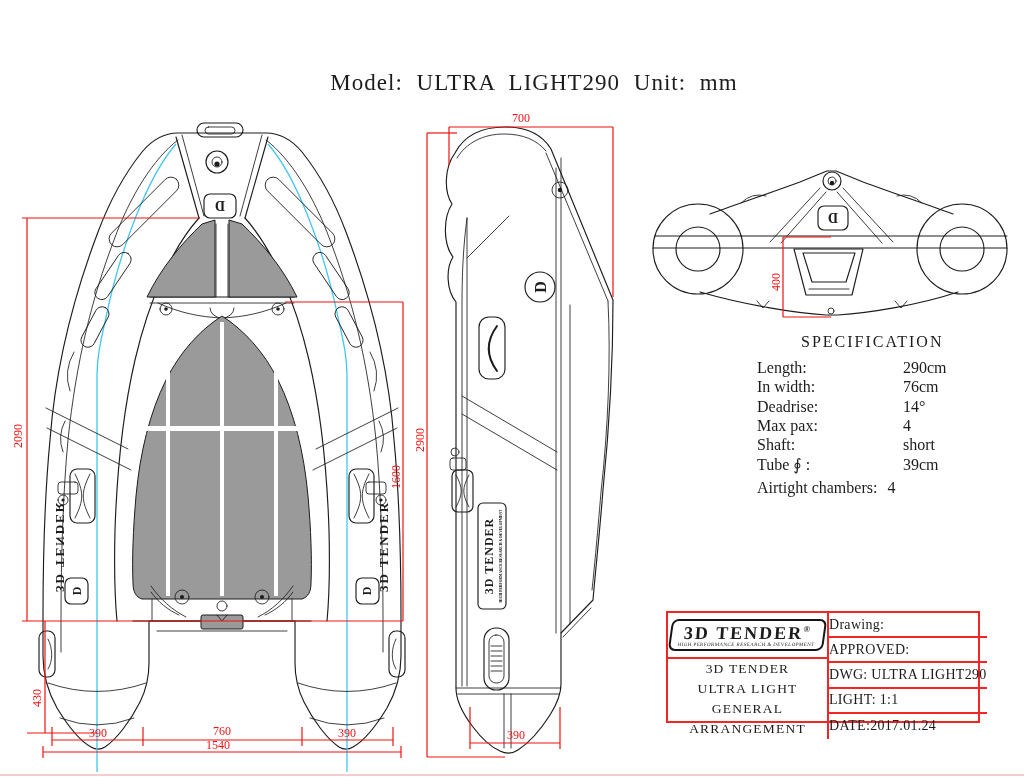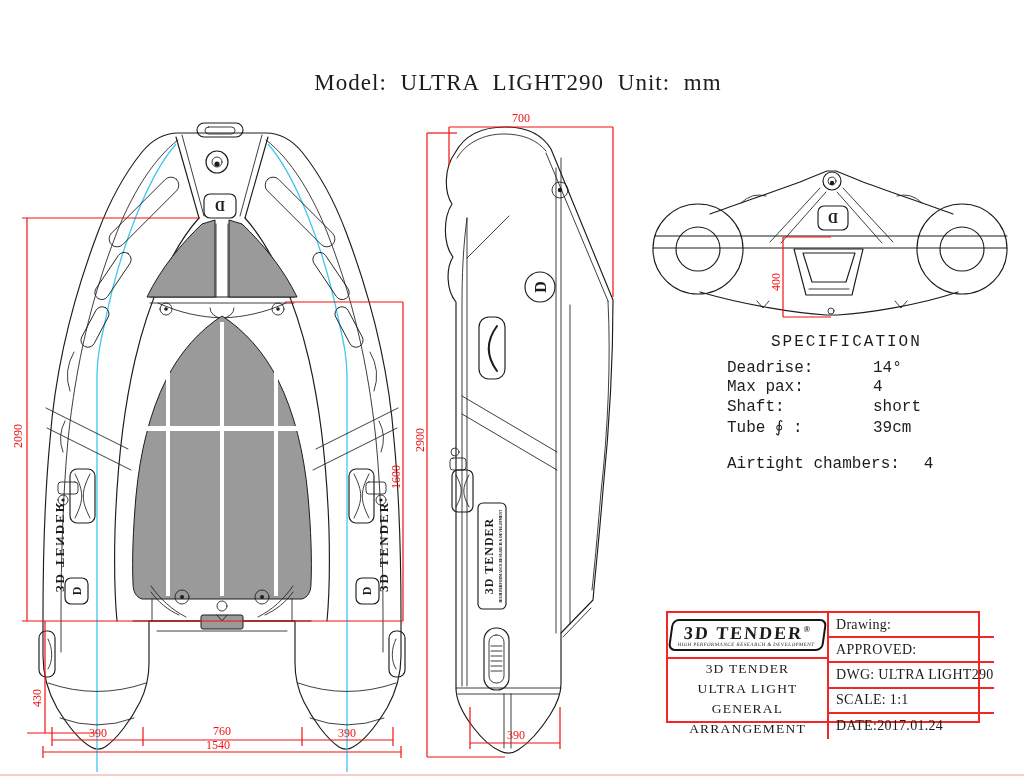--- a/index.html
+++ b/index.html
@@ -12,42 +12,42 @@
   .thick{stroke-width:2;}
   .deck{fill:var(--deck-gray,#9a9a9a);stroke:var(--ink,#1c1c1c);stroke-width:1;}
   .gap{fill:#ffffff;stroke:none;}
   .dot{fill:var(--ink,#1c1c1c);stroke:none;}
   .cyan{fill:none;stroke:var(--centerline-cyan,#41c7f2);stroke-width:1.3;}
   .dim{fill:none;stroke:var(--dimension-red,#f21111);stroke-width:1.2;}
   .dimtxt{fill:var(--dimension-red,#f21111);font:12px "Liberation Serif",serif;}
   .dtx{fill:var(--ink,#1c1c1c);font-family:"Liberation Serif",serif;font-weight:bold;}
   .ttube{font:bold 13px "Liberation Serif",serif;letter-spacing:2px;fill:var(--ink,#1c1c1c);}
   
-  .main-title{position:absolute;left:288px;top:70px;width:460px;text-align:center;
+  .main-title{position:absolute;left:304px;top:70px;width:460px;text-align:center;
               font-size:23px;letter-spacing:1px;word-spacing:7px;white-space:nowrap;}
   
-  .spec{position:absolute;left:727px;top:333px;width:266px;font-size:16px;font-family:Liberation Mono, monospace;}
+  .spec{position:absolute;left:757px;top:333px;width:266px;font-size:16px;}
   .spec-title{margin:0 0 8px 44px;letter-spacing:2px;font-size:16px;}
   .spec-row{display:flex;height:19.3px;align-items:baseline;white-space:nowrap;}
   .spec-row .lab{width:146px;}
-  .spec-ch{margin-top:19px;display:flex;gap:24px;white-space:nowrap;}
+  .spec-ch{margin-top:4px;display:flex;gap:10px;white-space:nowrap;}
   
   .tb{position:absolute;left:666px;top:611px;width:314px;height:112px;box-sizing:border-box;
       border:2px solid var(--table-red,#f42525);display:grid;grid-template-columns:1fr 1fr;background:#fff;}
   .tb-left{border-right:2px solid var(--table-red,#f42525);display:grid;grid-template-rows:46px 1fr;}
   .tb-logo-cell{border-bottom:2px solid var(--table-red,#f42525);display:flex;align-items:center;justify-content:center;padding:2px;}
   .logo-box{border:2px solid #151515;border-radius:7px;transform:skewX(-8deg);padding:0 7px 1px 7px;text-align:center;}
   .logo-name{font-size:18px;font-weight:bold;letter-spacing:2px;line-height:17px;white-space:nowrap;transform:skewX(4deg);}
   .logo-reg{font-size:9px;vertical-align:super;}
   .logo-sub{font-size:5px;letter-spacing:0.4px;line-height:6px;white-space:nowrap;}
   .tb-product{display:flex;flex-direction:column;align-items:center;justify-content:center;
               font-size:13.5px;letter-spacing:1.2px;line-height:20px;text-align:center;}
   .tb-right{display:grid;grid-template-rows:repeat(5,1fr);}
   .tb-row{border-bottom:2px solid var(--table-red,#f42525);display:flex;align-items:center;
-          padding-left:7px;font-size:14px;letter-spacing:0.3px;white-space:nowrap;}
+          font-size:14px;letter-spacing:0.3px;white-space:nowrap;}
   .tb-row:last-child{border-bottom:none;}
   .pink-line{position:absolute;left:0;right:0;top:774px;height:2px;background:#f6cdcd;}
 </style>
 </head>
 <body>
 
 <div class="page">
 
   <svg class="art" width="1024" height="777" viewBox="0 0 1024 777">
     <defs>
@@ -288,20 +288,28 @@
         <text class="dimtxt" transform="translate(780,291) rotate(-90)">400</text>
       </g>
     </g>
   </svg>
 
   <div class="main-title">Model: ULTRA LIGHT290  Unit: mm</div>
 
   <div class="spec">
     <div class="spec-title">SPECIFICATION</div>
     <div class="spec-row">
+        <span class="lab">Length:</span>
+        <span class="val">290cm</span>
+      </div>
+    <div class="spec-row">
+        <span class="lab">In width:</span>
+        <span class="val">76cm</span>
+      </div>
+    <div class="spec-row">
         <span class="lab">Deadrise:</span>
         <span class="val">14°</span>
       </div>
     <div class="spec-row">
         <span class="lab">Max pax:</span>
         <span class="val">4</span>
       </div>
     <div class="spec-row">
         <span class="lab">Shaft:</span>
         <span class="val">short</span>
@@ -327,19 +335,19 @@
       <div class="tb-product">
         <div>3D TENDER</div>
         <div>ULTRA LIGHT</div>
         <div>GENERAL ARRANGEMENT</div>
       </div>
     </div>
     <div class="tb-right">
       <div class="tb-row">Drawing:</div>
       <div class="tb-row">APPROVED:</div>
       <div class="tb-row">DWG: ULTRA LIGHT290</div>
-      <div class="tb-row">SCALE: 1:1</div>
+      <div class="tb-row">LIGHT: 1:1</div>
       <div class="tb-row">DATE:2017.01.24</div>
     </div>
   </div>
 
   <div class="pink-line"></div>
 </div>
 
 </body></html>

